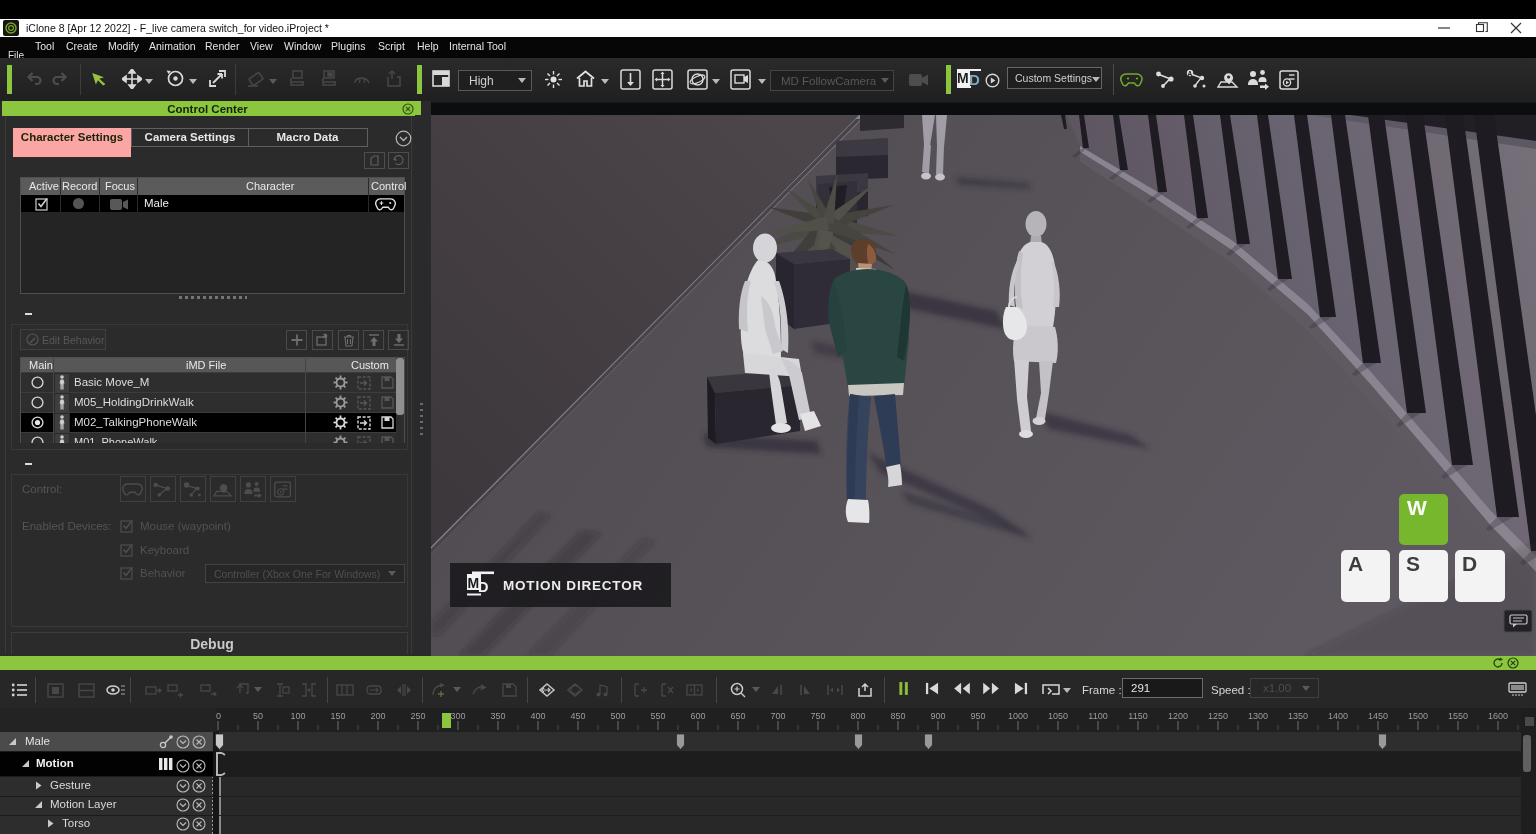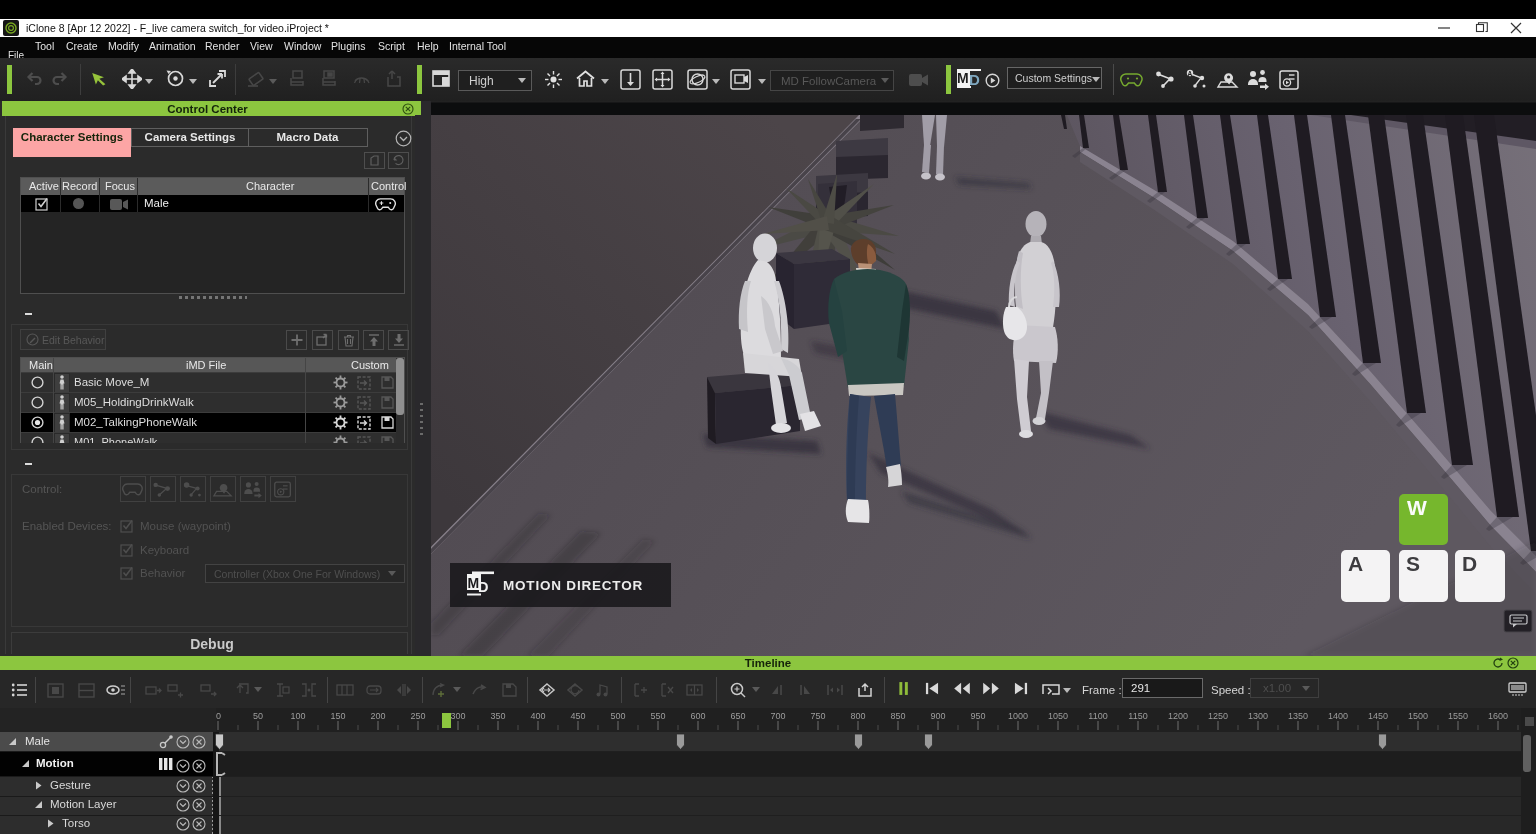--- a/index.html
+++ b/index.html
@@ -735,21 +735,20 @@
 <path d="M1082 523 l0 3.5 l4 -3.5" fill="#c9c9cc"></path>
 <line x1="1082" y1="517" x2="1093" y2="517" stroke="#c9c9cc" stroke-width="1"></line>
 <line x1="1082" y1="520" x2="1091" y2="520" stroke="#c9c9cc" stroke-width="1"></line>
 
 <rect x="0" y="0" width="1105" height="14" fill="#0c0d0e"></rect>
 <rect x="0" y="0" width="1105" height="1.5" fill="#222"></rect>
 </svg>
 
 <div class="abs" style="left:415px;top:82px;width:6px;height:14px;background:#8cc63f;"></div>
 <div class="abs" style="left:0;top:637px;width:1536px;height:14px;background:#8cc63f;"></div>
-<div class="abs" style="left:0;top:638px;width:1536px;height:12px;text-align:center;font-size:11.5px;font-weight:bold;color:#15230a;line-height:12px;">Timeline</div>
 <svg class="abs" style="left:1492px;top:638px;" width="12" height="12" viewBox="0 0 12 12">
  <path d="M10 6 a4 4 0 1 1 -1.6 -3.2" fill="none" stroke="#234011" stroke-width="1.3"></path>
  <path d="M8 0.5 l3 2 l-3.4 1.4 z" fill="#234011"></path>
 </svg>
 <svg class="abs" style="left:1507px;top:638px;" width="12" height="12" viewBox="0 0 12 12">
  <circle cx="6" cy="6" r="5" fill="none" stroke="#234011" stroke-width="1.2"></circle>
  <path d="M3.8 3.8 l4.4 4.4 M8.2 3.8 l-4.4 4.4" stroke="#234011" stroke-width="1.2"></path>
 </svg>
 <div class="abs" style="left:0;top:651px;width:1536px;height:38px;background:#272727;"></div>
 <div class="abs" style="left:0;top:689px;width:1536px;height:24px;background:#1f1f1f;"></div>

